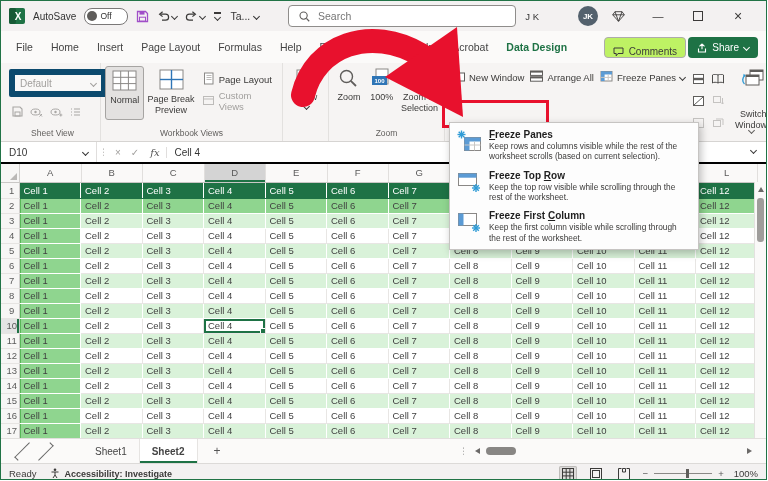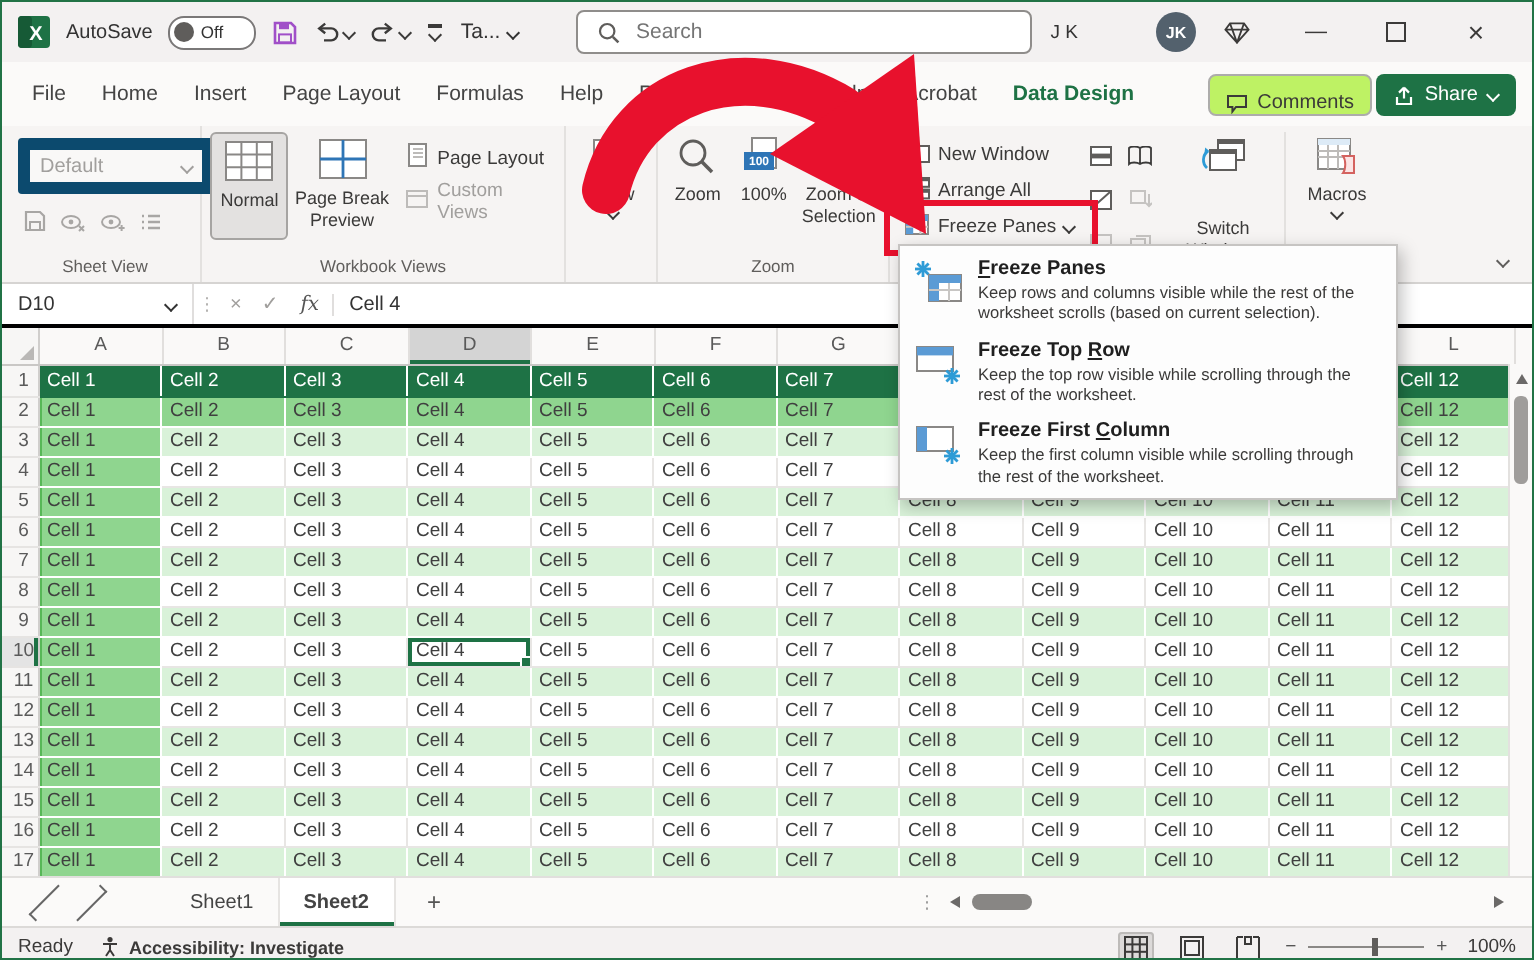--- a/index.html
+++ b/index.html
@@ -36,21 +36,21 @@
   .ribbon{height:78px;background:#F6F4F3;border-bottom:1px solid #D6D4D2;display:flex;position:relative;padding-left:4px;}
   .group{border-right:1px solid #E3E1DF;display:flex;flex-direction:column;padding:3px 4px 0;box-sizing:border-box;}
   .g-body{display:flex;flex:1;gap:2px;align-items:flex-start;}
   .g-label{text-align:center;font-size:8.5px;color:#605E5C;padding:1px 0 3px;}
   .bigbtn{display:flex;flex-direction:column;align-items:center;font-size:9px;color:#3B3A39;gap:1px;padding-top:2px;text-align:center;line-height:1.15;}
   .bigbtn.selected{background:#E3E1E0;border:1px solid #A6A4A2;border-radius:3px;height:54px;box-sizing:border-box;}
   .dis{color:#A19F9D !important;}
   .sv-select{width:76px;height:16px;border:6px solid #0c4a6e;border-radius:2px;background:#F9F8F7;color:#A19F9D;font-size:10px;display:flex;align-items:center;justify-content:space-between;padding:0 5px;margin:3px 0 6px;}
   .sv-icons{display:flex;gap:7px;align-items:center;padding-left:3px;}
   .smallbtn{display:flex;align-items:center;gap:4px;font-size:9.5px;color:#3B3A39;height:22px;}
-  .wincol{display:flex;flex-direction:column;margin-top:2px;}
+  .wincol{display:flex;flex-direction:row;margin-top:2px;}
   .winbtn{display:flex;align-items:center;gap:4px;font-size:9.5px;color:#3B3A39;height:18px;padding:0 3px;white-space:nowrap;}
   .strip{display:flex;flex-direction:column;gap:4px;margin:4px 3px 0;align-items:center;}
   .ribbon-collapse{position:absolute;right:12px;bottom:8px;color:#605E5C;}
 
   
   .fbar{height:20px;border-bottom:2px solid #000000;display:flex;align-items:center;background:#fff;font-size:10px;color:#333;}
   .namebox{width:96px;height:100%;display:flex;align-items:center;justify-content:space-between;padding:0 8px;box-sizing:border-box;border-right:1px solid #E0DEDD;color:#333;}
   .fbtn{color:#A19F9D;padding:0 5px;font-size:10px;}
   .fx{font-family:"DejaVu Serif",serif;font-style:italic;color:#555;padding:0 6px;border-right:1px solid #E0DEDD;}
   .fval{padding-left:8px;color:#333;}

